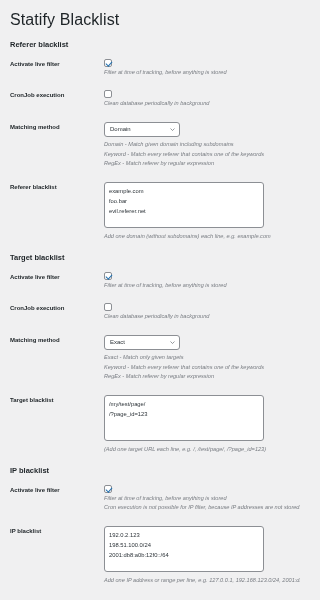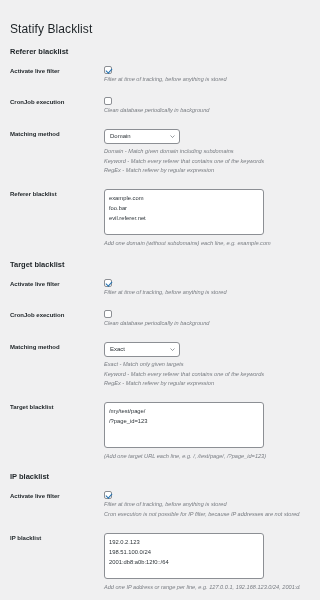--- a/index.html
+++ b/index.html
@@ -13,24 +13,24 @@
     font-family: "Liberation Sans", sans-serif;
     color: #3c434a;
     overflow: hidden;
   }
   .wrap {
     padding: 10px 8px 0 10px;
     box-sizing: border-box;
     width: 300px;
   }
   .page-title {
-    font-size: 12px;
+    font-size: 16px;
     font-weight: 400;
     color: #1d2327;
-    margin: 12px 0 9px 0;
+    margin: 0 0 9px 0;
     line-height: 1.3;
     letter-spacing: 0.1px;
   }
   .section-title {
     font-size: 7.5px;
     font-weight: bold;
     color: #1d2327;
     margin: 0 0 8px 0;
     line-height: 1.2;
   }

